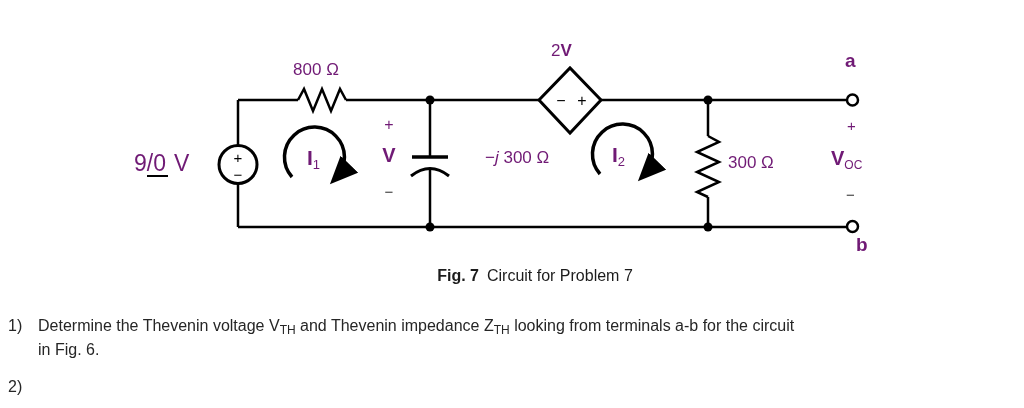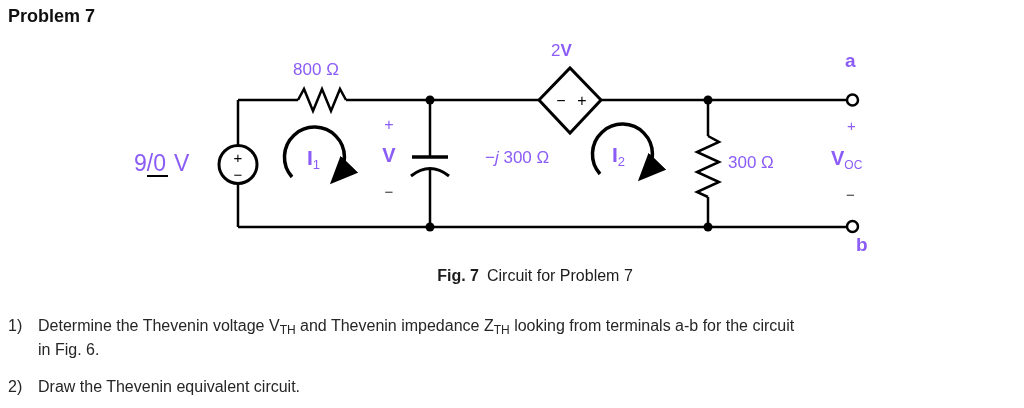--- a/index.html
+++ b/index.html
@@ -11,21 +11,21 @@
     color:#000;
     overflow:hidden;
   }
   .page-title{
     position:absolute;left:8px;top:6px;
     font-size:18px;font-weight:bold;color:#111;
     margin:0;
   }
   .figure{position:absolute;left:0;top:0;width:1024px;height:310px;}
   .circuit-svg{position:absolute;left:0;top:0;}
-  .lbl{position:absolute;white-space:nowrap;color:#8b5cf6;}
+  .lbl{position:absolute;white-space:nowrap;color:#701a75;}
   .lbl-center{text-align:center;}
   .f17{font-size:17px;}
   .f16{font-size:16px;}
   .f15{font-size:15px;}
   .bold{font-weight:bold;}
   .ital{font-style:italic;}
   .mesh-label{font-size:21px;font-weight:bold;}
   .mesh-label .sub2{font-size:13px;font-weight:normal;vertical-align:-4px;}
   .bigv{font-size:20px;font-weight:bold;}
   .voc-sub{font-size:12px;font-weight:normal;vertical-align:-4px;}
@@ -44,21 +44,20 @@
   }
   .task{position:relative;padding-left:30px;margin-bottom:17px;}
   .task-num{position:absolute;left:0;top:0;}
   .tsub{font-size:12px;vertical-align:-3px;}
 </style>
 </head>
 <body>
 
 <div class="page">
 
-  <h1 class="page-title">Problem 7</h1>
 
   <div class="figure">
 
     <svg class="circuit-svg" width="1024" height="310" viewBox="0 0 1024 310">
       <defs>
         <marker id="arrow" orient="auto" markerWidth="12" markerHeight="10" refX="5.5" refY="3.5">
           <path d="M0,0 L8,3.5 L0,7 z" fill="#000"></path>
         </marker>
       </defs>
 
@@ -155,17 +154,16 @@
   <div class="tasks">
     <div class="task">
       <span class="task-num">1)</span>
       <span>
         <span>Determine the Thevenin voltage V</span><span class="tsub">TH</span><span> and Thevenin impedance Z</span><span class="tsub">TH</span><span> looking from terminals a-b for the circuit</span><br>
         <span>in Fig. 6.</span>
       </span>
     </div>
     <div class="task">
       <span class="task-num">2)</span>
-      <span>Draw the Thevenin equivalent circuit.</span>
     </div>
   </div>
 
 </div>
 
 </body></html>

